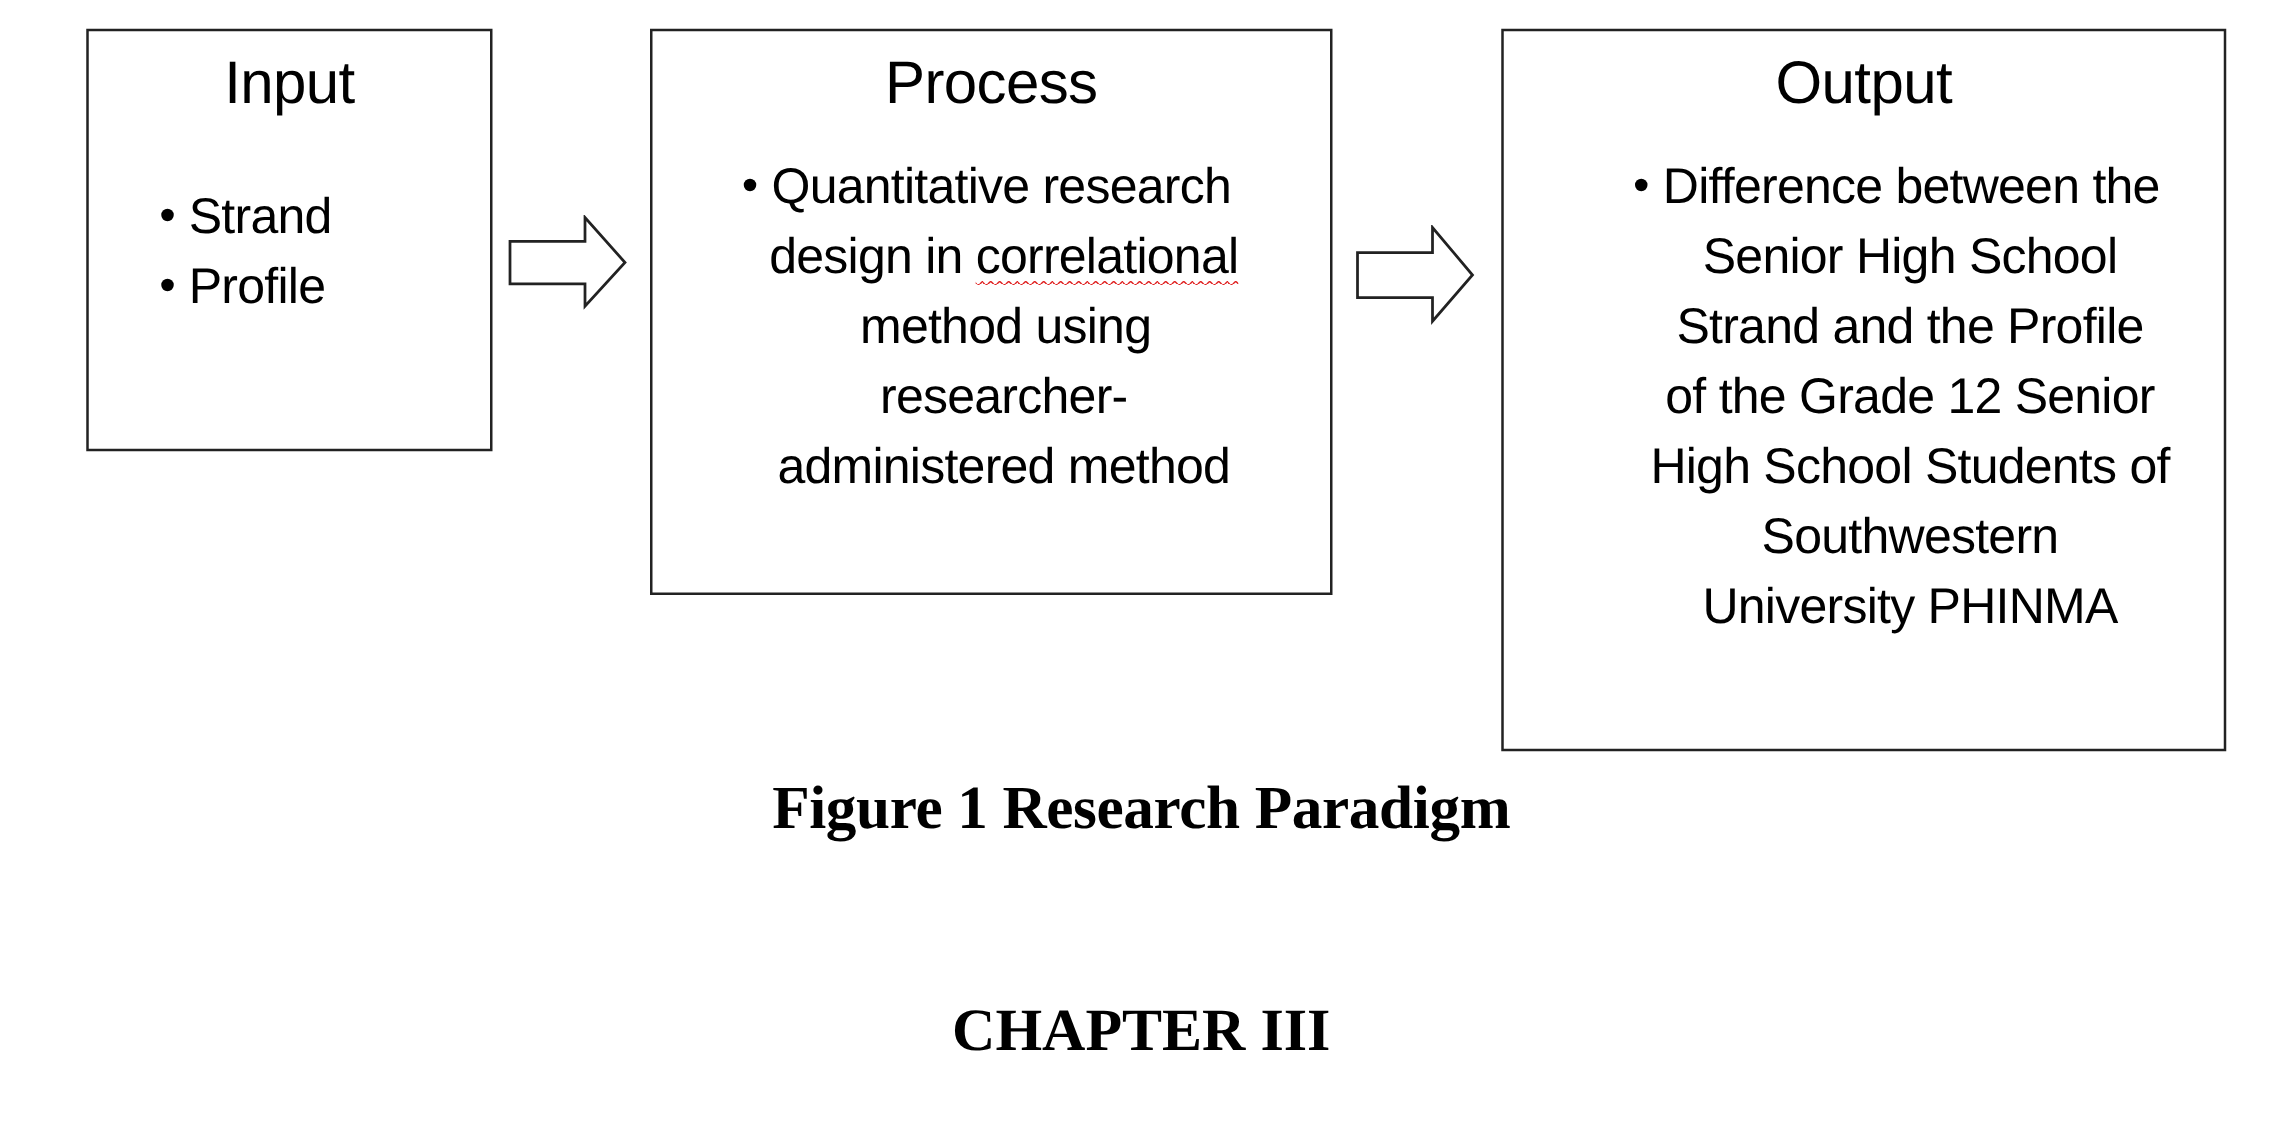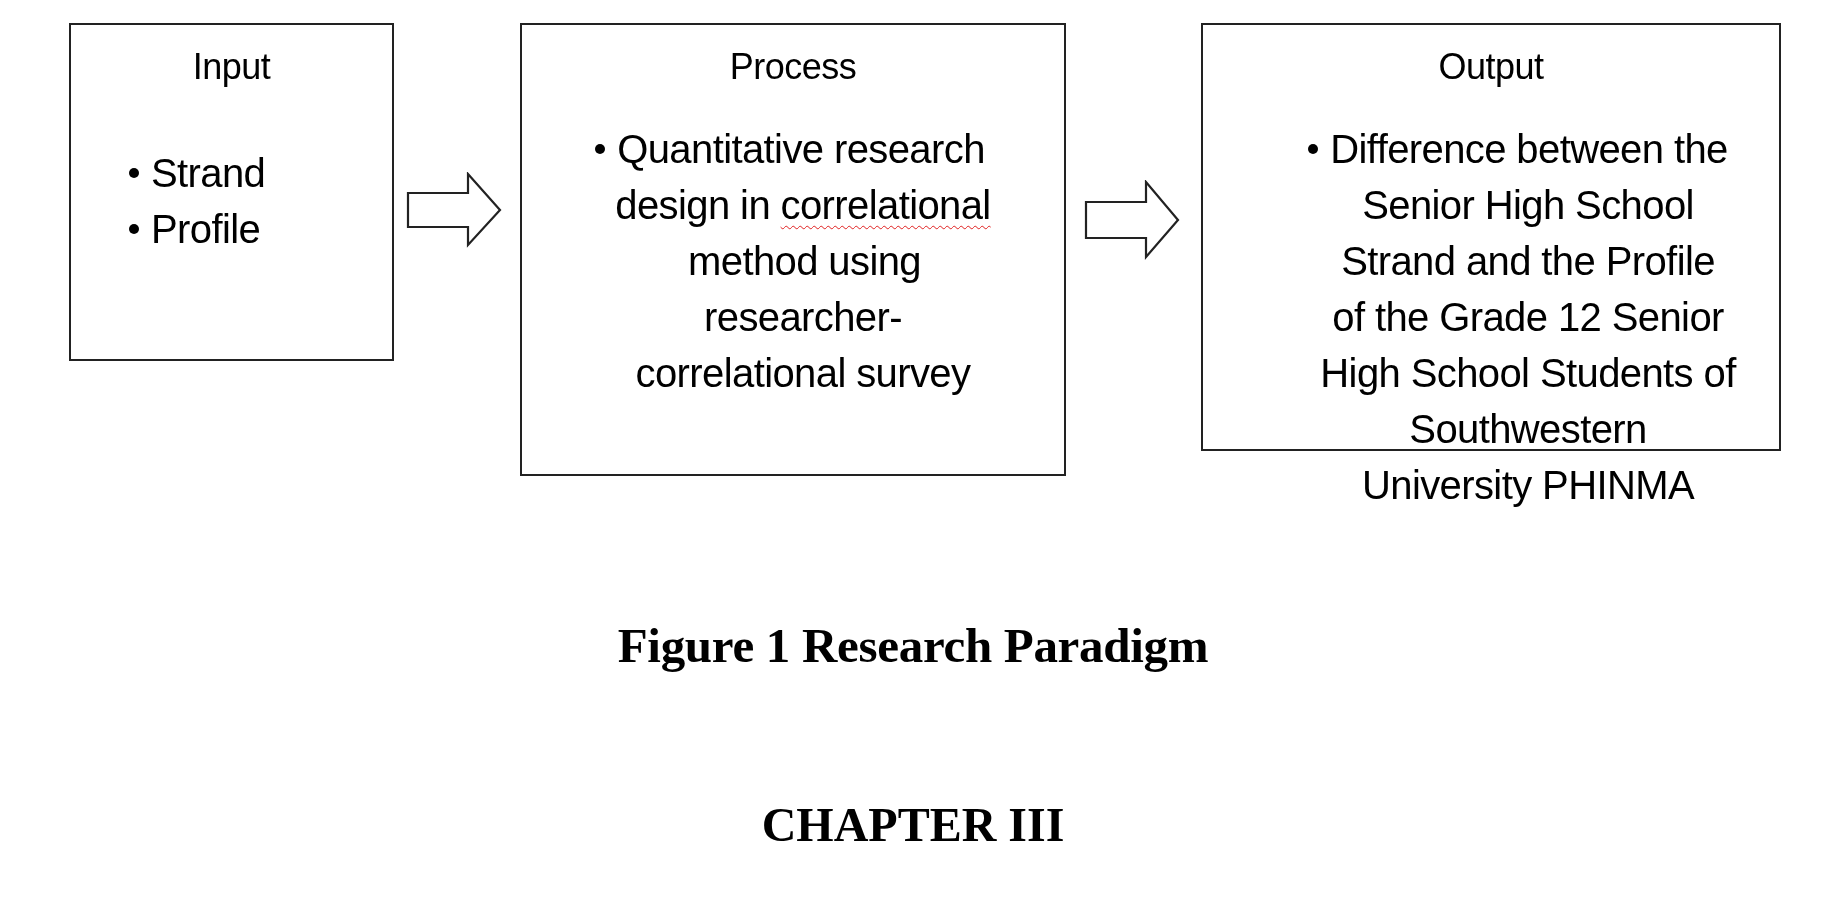--- a/index.html
+++ b/index.html
@@ -6,21 +6,21 @@
   body { width: 1834px; height: 898px; position: relative; overflow: hidden; color: #000; }
   .box {
     position: absolute;
     border: 2px solid #222;
     box-sizing: border-box;
     background: #fff;
     font-family: "Liberation Sans", sans-serif;
   }
   .box-title {
     position: absolute; left: 0; right: 0; text-align: center;
-    font-size: 36px; line-height: 48px; top: 18px;
+    font-size: 48px; line-height: 48px; top: 18px;
     letter-spacing: -0.5px;
   }
   .box-body {
     position: absolute; left: 0; right: 0;
     font-size: 40px; line-height: 56px;
     letter-spacing: -0.6px;
   }
   .list { list-style: none; margin: 0; padding: 0; }
   .bullet-line { white-space: nowrap; position: relative; }
   .bullet-dot { display: inline-block; width: 10px; height: 10px; border-radius: 50%; background: #000; vertical-align: middle; margin-right: 12px; position: relative; top: -3px; }
@@ -47,29 +47,29 @@
   <polygon points="2,21 62,21 62,2 94,38 62,73 62,55 2,55" fill="#fff" stroke="#222" stroke-width="2.2" stroke-linejoin="miter"></polygon>
 </svg>
 
 <div class="box" style="left:520px; top:23px; width:546px; height:453px;">
   <div class="box-title">Process</div>
   <div class="box-body centered" style="top:96px;">
     <div class="bullet-line" style="padding-right:6px;"><span class="bullet-dot"></span><span>Quantitative research</span></div>
     <div class="bullet-line" style="padding-left:20px;"><span>design in </span><span class="spell">correlational</span></div>
     <div class="bullet-line" style="padding-left:23px;"><span>method using</span></div>
     <div class="bullet-line" style="padding-left:20px;"><span>researcher-</span></div>
-    <div class="bullet-line" style="padding-left:20px;"><span>correlational survey</span></div>
+    <div class="bullet-line" style="padding-left:20px;"><span>administered method</span></div>
   </div>
 </div>
 
 <svg class="arrow" style="left:1084px; top:180px;" width="98" height="80" viewBox="0 0 98 80">
   <polygon points="2,22 62,22 62,2 94,40 62,77 62,58 2,58" fill="#fff" stroke="#222" stroke-width="2.2" stroke-linejoin="miter"></polygon>
 </svg>
 
-<div class="box" style="left:1201px; top:23px; width:580px; height:428px;">
+<div class="box" style="left:1201px; top:23px; width:580px; height:578px;">
   <div class="box-title">Output</div>
   <div class="box-body centered" style="top:96px; padding-left:30px;margin-left:44px;">
     <div class="bullet-line" style="margin-left:-20px;"><span class="bullet-dot"></span><span>Difference between the</span></div>
     <div class="bullet-line"><span>Senior High School</span></div>
     <div class="bullet-line"><span>Strand and the Profile</span></div>
     <div class="bullet-line"><span>of the Grade 12 Senior</span></div>
     <div class="bullet-line"><span>High School Students of</span></div>
     <div class="bullet-line"><span>Southwestern</span></div>
     <div class="bullet-line"><span>University PHINMA</span></div>
   </div>

